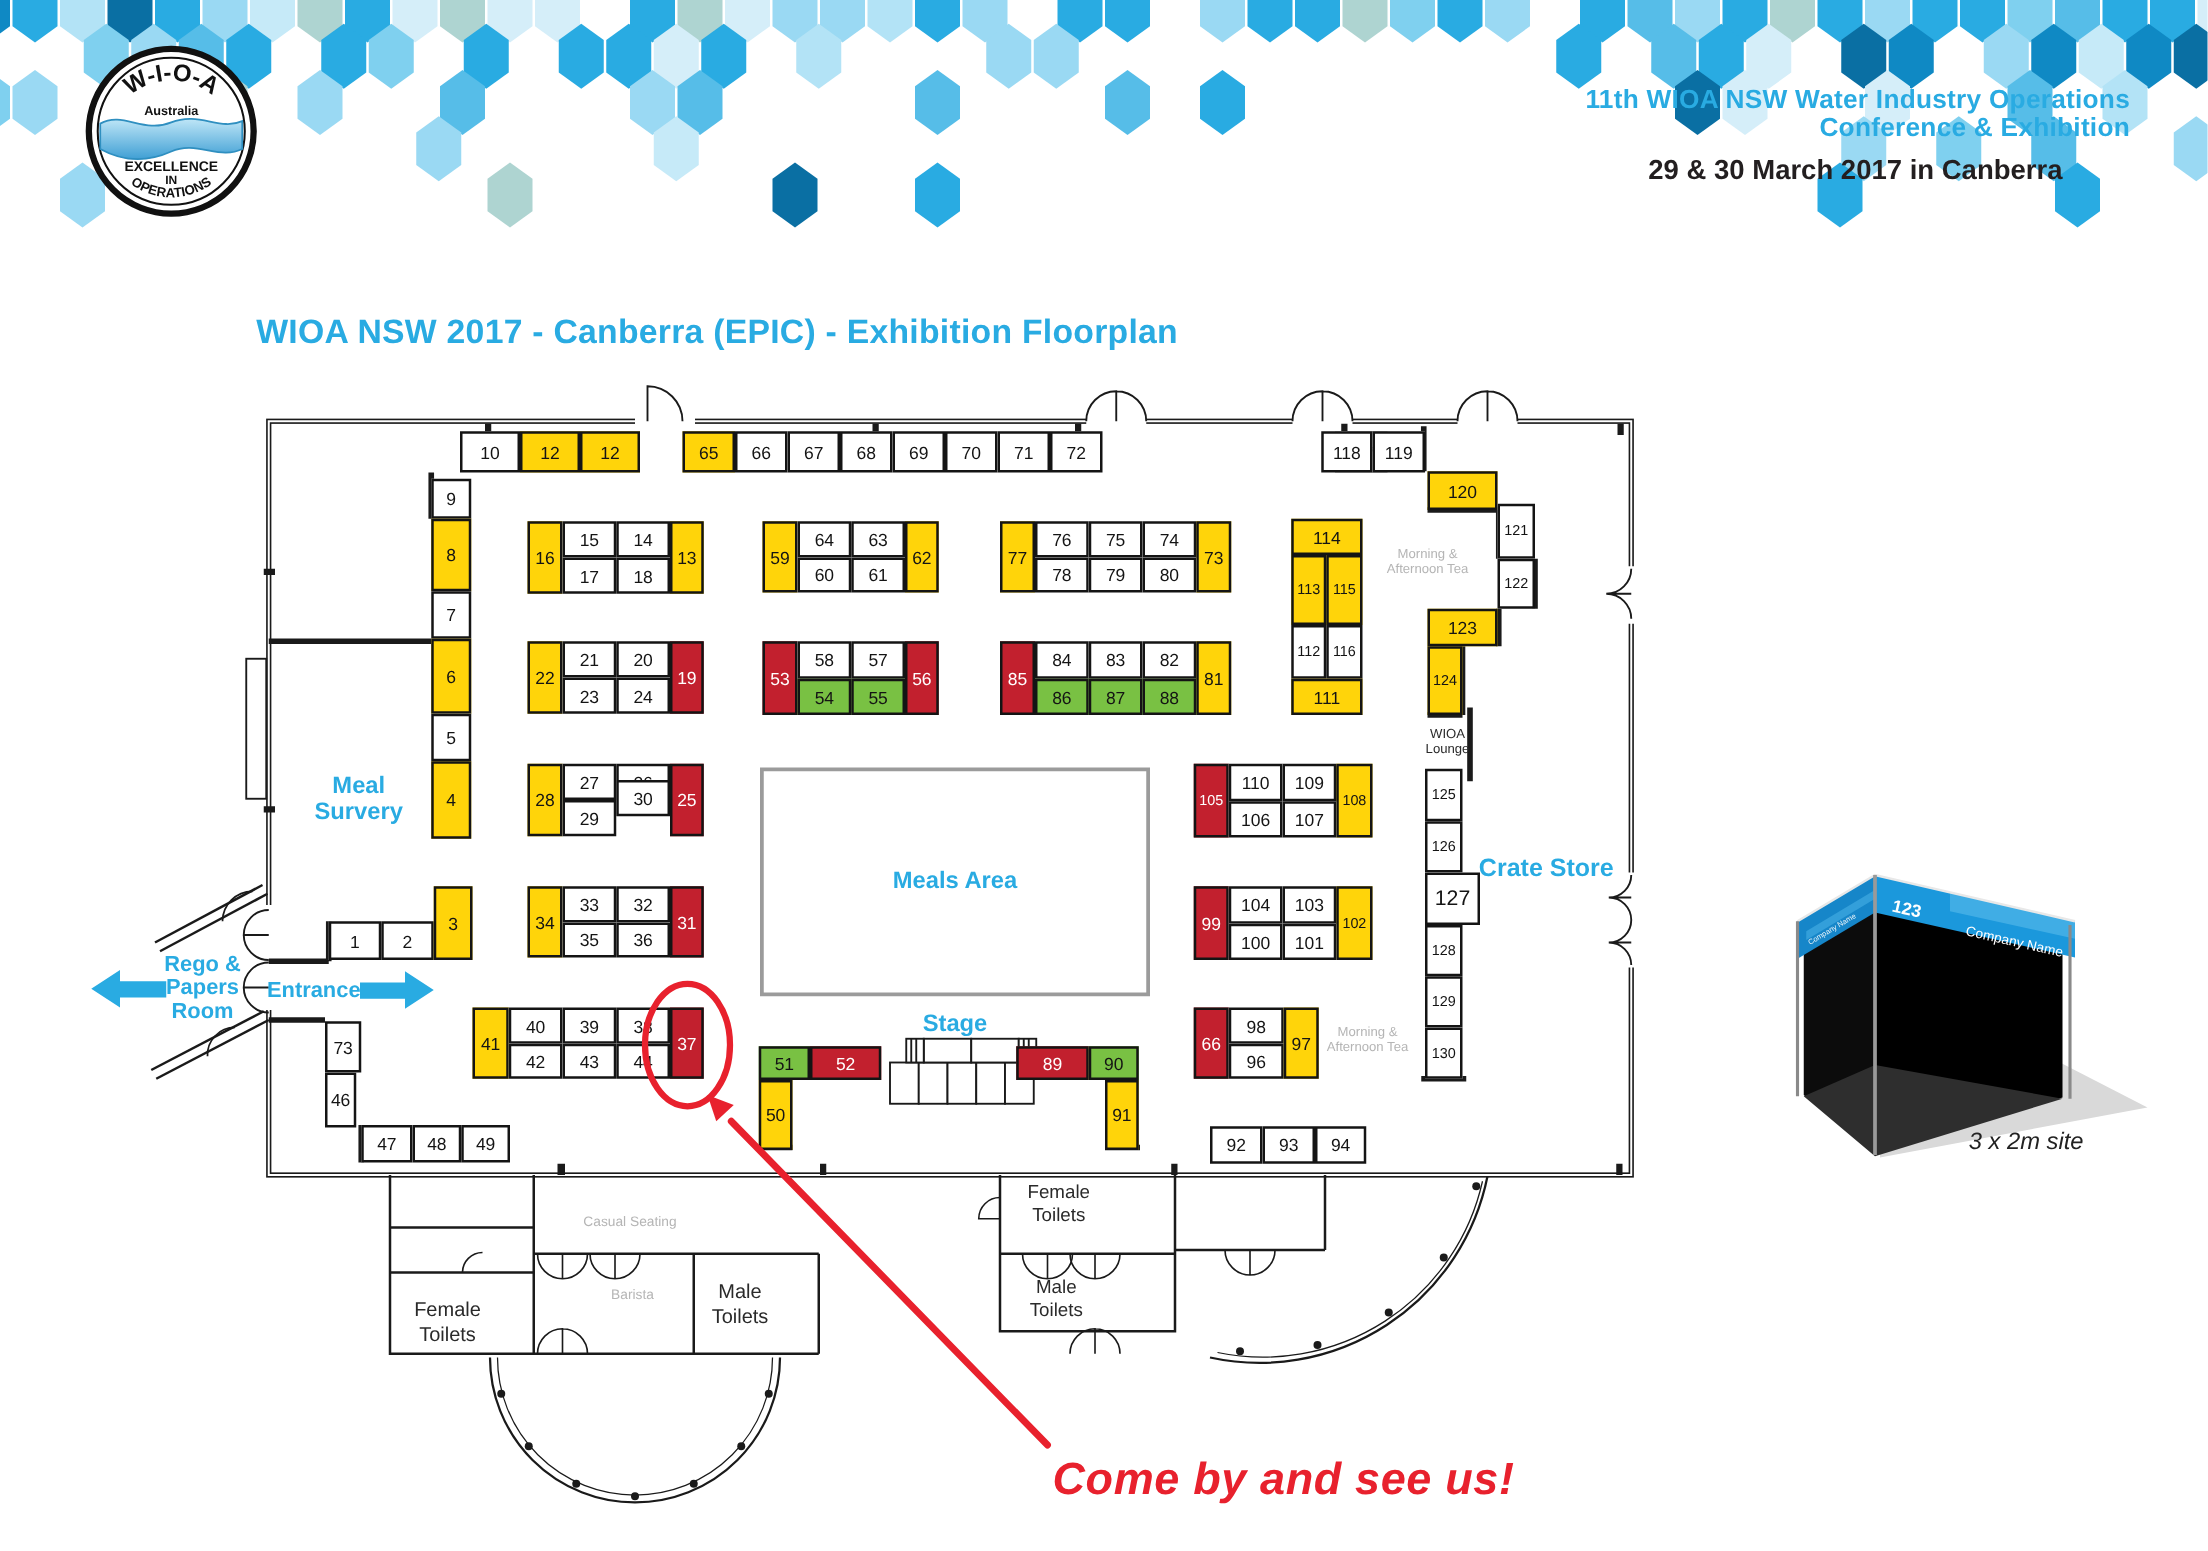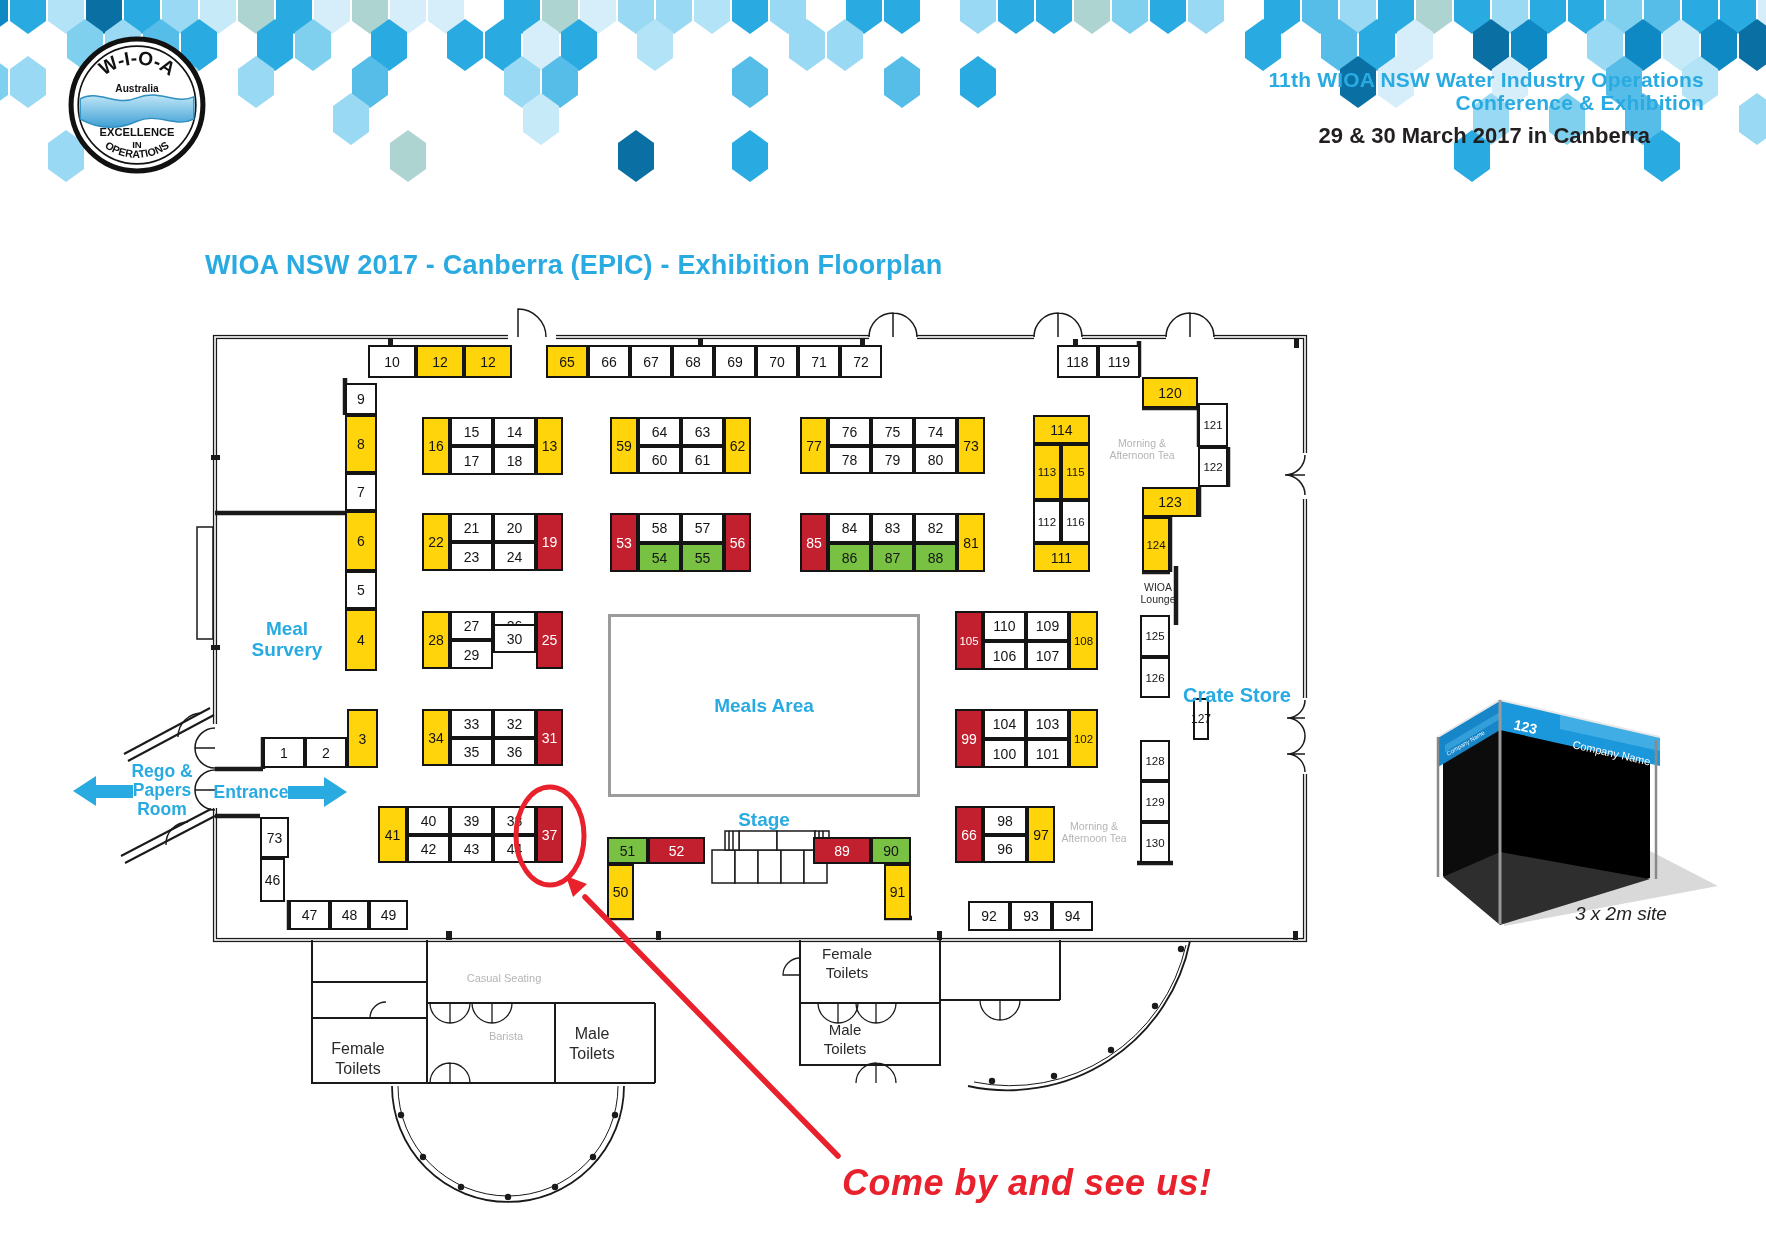--- a/index.html
+++ b/index.html
@@ -450,21 +450,21 @@
     <div class="booth c-w" style="left: 1033px; top: 500px; width: 28px; height: 43px; font-size: 11.5px;">112</div>
     <div class="booth c-w" style="left: 1061px; top: 500px; width: 29px; height: 43px; font-size: 11.5px;">116</div>
     <div class="booth c-y" style="left: 1033px; top: 543px; width: 57px; height: 29px;">111</div>
     <div class="booth c-y" style="left: 1142px; top: 377px; width: 56px; height: 31px;">120</div>
     <div class="booth c-w" style="left: 1198px; top: 403px; width: 30px; height: 44px; font-size: 11.5px;">121</div>
     <div class="booth c-w" style="left: 1198px; top: 447px; width: 30px; height: 40px; font-size: 11.5px;">122</div>
     <div class="booth c-y" style="left: 1142px; top: 487px; width: 56px; height: 30px;">123</div>
     <div class="booth c-y" style="left: 1142px; top: 517px; width: 28px; height: 55px; font-size: 11.5px;">124</div>
     <div class="booth c-w" style="left: 1140px; top: 615px; width: 30px; height: 42px; font-size: 11.5px;">125</div>
     <div class="booth c-w" style="left: 1140px; top: 657px; width: 30px; height: 41px; font-size: 11.5px;">126</div>
-    <div class="booth c-w" style="left: 1193px; top: 698px; width: 16px; height: 42px; font-size: 12px;">127</div>
+    <div class="booth c-w" style="left: 1140px; top: 698px; width: 44px; height: 42px; font-size: 17px;">127</div>
     <div class="booth c-w" style="left: 1140px; top: 740px; width: 30px; height: 41px; font-size: 11.5px;">128</div>
     <div class="booth c-w" style="left: 1140px; top: 781px; width: 30px; height: 41px; font-size: 11.5px;">129</div>
     <div class="booth c-w" style="left: 1140px; top: 822px; width: 30px; height: 41px; font-size: 11.5px;">130</div>
   </div>
 
 <div id="labels">
     <div class="plan-label lbl-blue" style="left: 287px; top: 639px; font-size: 19px; line-height: 21px;">
       <div>Meal</div>
       <div>Survery</div>
     </div>

